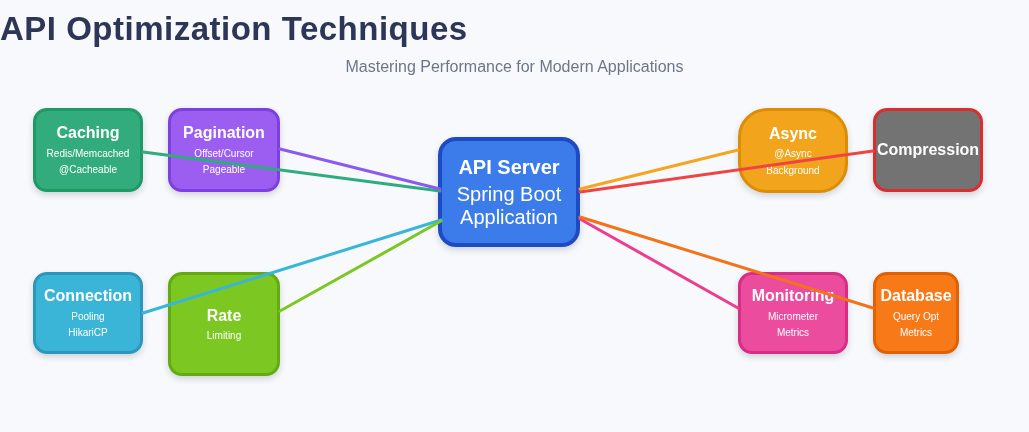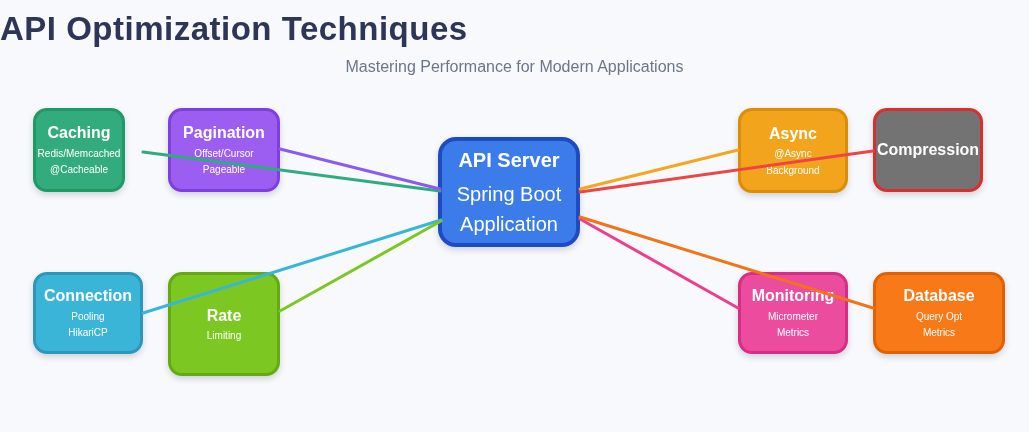--- a/index.html
+++ b/index.html
@@ -49,21 +49,21 @@
   }
   .node-line {
     font-size: 10px;
     font-weight: 400;
     line-height: 1.15;
   }
   .node-line:empty { display: none; }
   #node-api-server {
     border-width: 4px;
     border-radius: 18px;
-    gap: 7px;
+    gap: 0;
     z-index: 2;
   }
   #node-api-server .node-title {
     font-size: 20px;
     margin-bottom: 4px;
   }
   #node-api-server .node-line { font-size: 20px; }
   #edge-layer {
     position: absolute;
     top: 0; left: 0;
@@ -84,21 +84,21 @@
       <line x1="143" y1="152" x2="440" y2="191" stroke="#2FAC7D" stroke-width="3" stroke-linecap="round"></line>
       <line x1="280" y1="149" x2="440" y2="189" stroke="#8A5BEF" stroke-width="3" stroke-linecap="round"></line>
       <line x1="143" y1="313" x2="441" y2="220" stroke="#38B6D9" stroke-width="3" stroke-linecap="round"></line>
       <line x1="280" y1="311" x2="441" y2="221" stroke="#7CC722" stroke-width="3" stroke-linecap="round"></line>
       <line x1="580" y1="189" x2="738" y2="150" stroke="#F5A51F" stroke-width="3" stroke-linecap="round"></line>
       <line x1="580" y1="192" x2="873" y2="151" stroke="#EF4444" stroke-width="3" stroke-linecap="round"></line>
       <line x1="580" y1="219" x2="738" y2="308" stroke="#EE3D8E" stroke-width="3" stroke-linecap="round"></line>
       <line x1="580" y1="217" x2="873" y2="308" stroke="#F47318" stroke-width="3" stroke-linecap="round"></line>
     </svg>
 
-  <div class="node" id="node-caching" style="left: 33px; top: 108px; width: 92px; height: 84px; background: rgb(51, 172, 125); border-color: rgb(31, 153, 102);">
+  <div class="node" id="node-caching" style="left: 33px; top: 108px; width: 110px; height: 84px; background: rgb(51, 172, 125); border-color: rgb(31, 153, 102);">
     <div class="node-title">Caching</div>
     <div class="node-line">Redis/Memcached</div>
     <div class="node-line">@Cacheable</div>
   </div>
 
   <div class="node" id="node-connection" style="left: 33px; top: 272px; width: 110px; height: 82px; background: rgb(58, 181, 216); border-color: rgb(43, 151, 187);">
     <div class="node-title">Connection</div>
     <div class="node-line">Pooling</div>
     <div class="node-line">HikariCP</div>
   </div>
@@ -114,36 +114,36 @@
     <div class="node-line">Limiting</div>
 
   </div>
 
   <div class="node" id="node-api-server" style="left: 438px; top: 137px; width: 142px; height: 110px; background: rgb(59, 124, 234); border-color: rgb(30, 75, 196);">
     <div class="node-title">API Server</div>
     <div class="node-line">Spring Boot</div>
     <div class="node-line">Application</div>
   </div>
 
-  <div class="node" id="node-async" style="left: 738px; top: 108px; width: 110px; height: 85px; background: rgb(242, 164, 28); border-color: rgb(219, 141, 6);">
+  <div class="node" id="node-async" style="left: 738px; top: 108px; width: 110px; height: 85px; background: rgb(242, 164, 28); border-color: rgb(219, 141, 6); border-radius: 29px;">
     <div class="node-title">Async</div>
     <div class="node-line">@Async</div>
     <div class="node-line">Background</div>
   </div>
 
   <div class="node" id="node-compression" style="left: 873px; top: 108px; width: 110px; height: 84px; background: #737373; border-color: rgb(217, 46, 46);">
     <div class="node-title">Compression</div>
 
   </div>
 
   <div class="node" id="node-monitoring" style="left: 738px; top: 272px; width: 110px; height: 82px; background: rgb(236, 76, 158); border-color: rgb(217, 44, 133);">
     <div class="node-title">Monitoring</div>
     <div class="node-line">Micrometer</div>
     <div class="node-line">Metrics</div>
   </div>
 
-  <div class="node" id="node-database" style="left: 873px; top: 272px; width: 132px; height: 82px; background: rgb(247, 121, 24); border-color: rgb(224, 96, 4);">
+  <div class="node" id="node-database" style="left: 873px; top: 272px; width: 86px; height: 82px; background: rgb(247, 121, 24); border-color: rgb(224, 96, 4);">
     <div class="node-title">Database</div>
     <div class="node-line">Query Opt</div>
     <div class="node-line">Metrics</div>
   </div>
 
 </div>
 
 </body></html>

